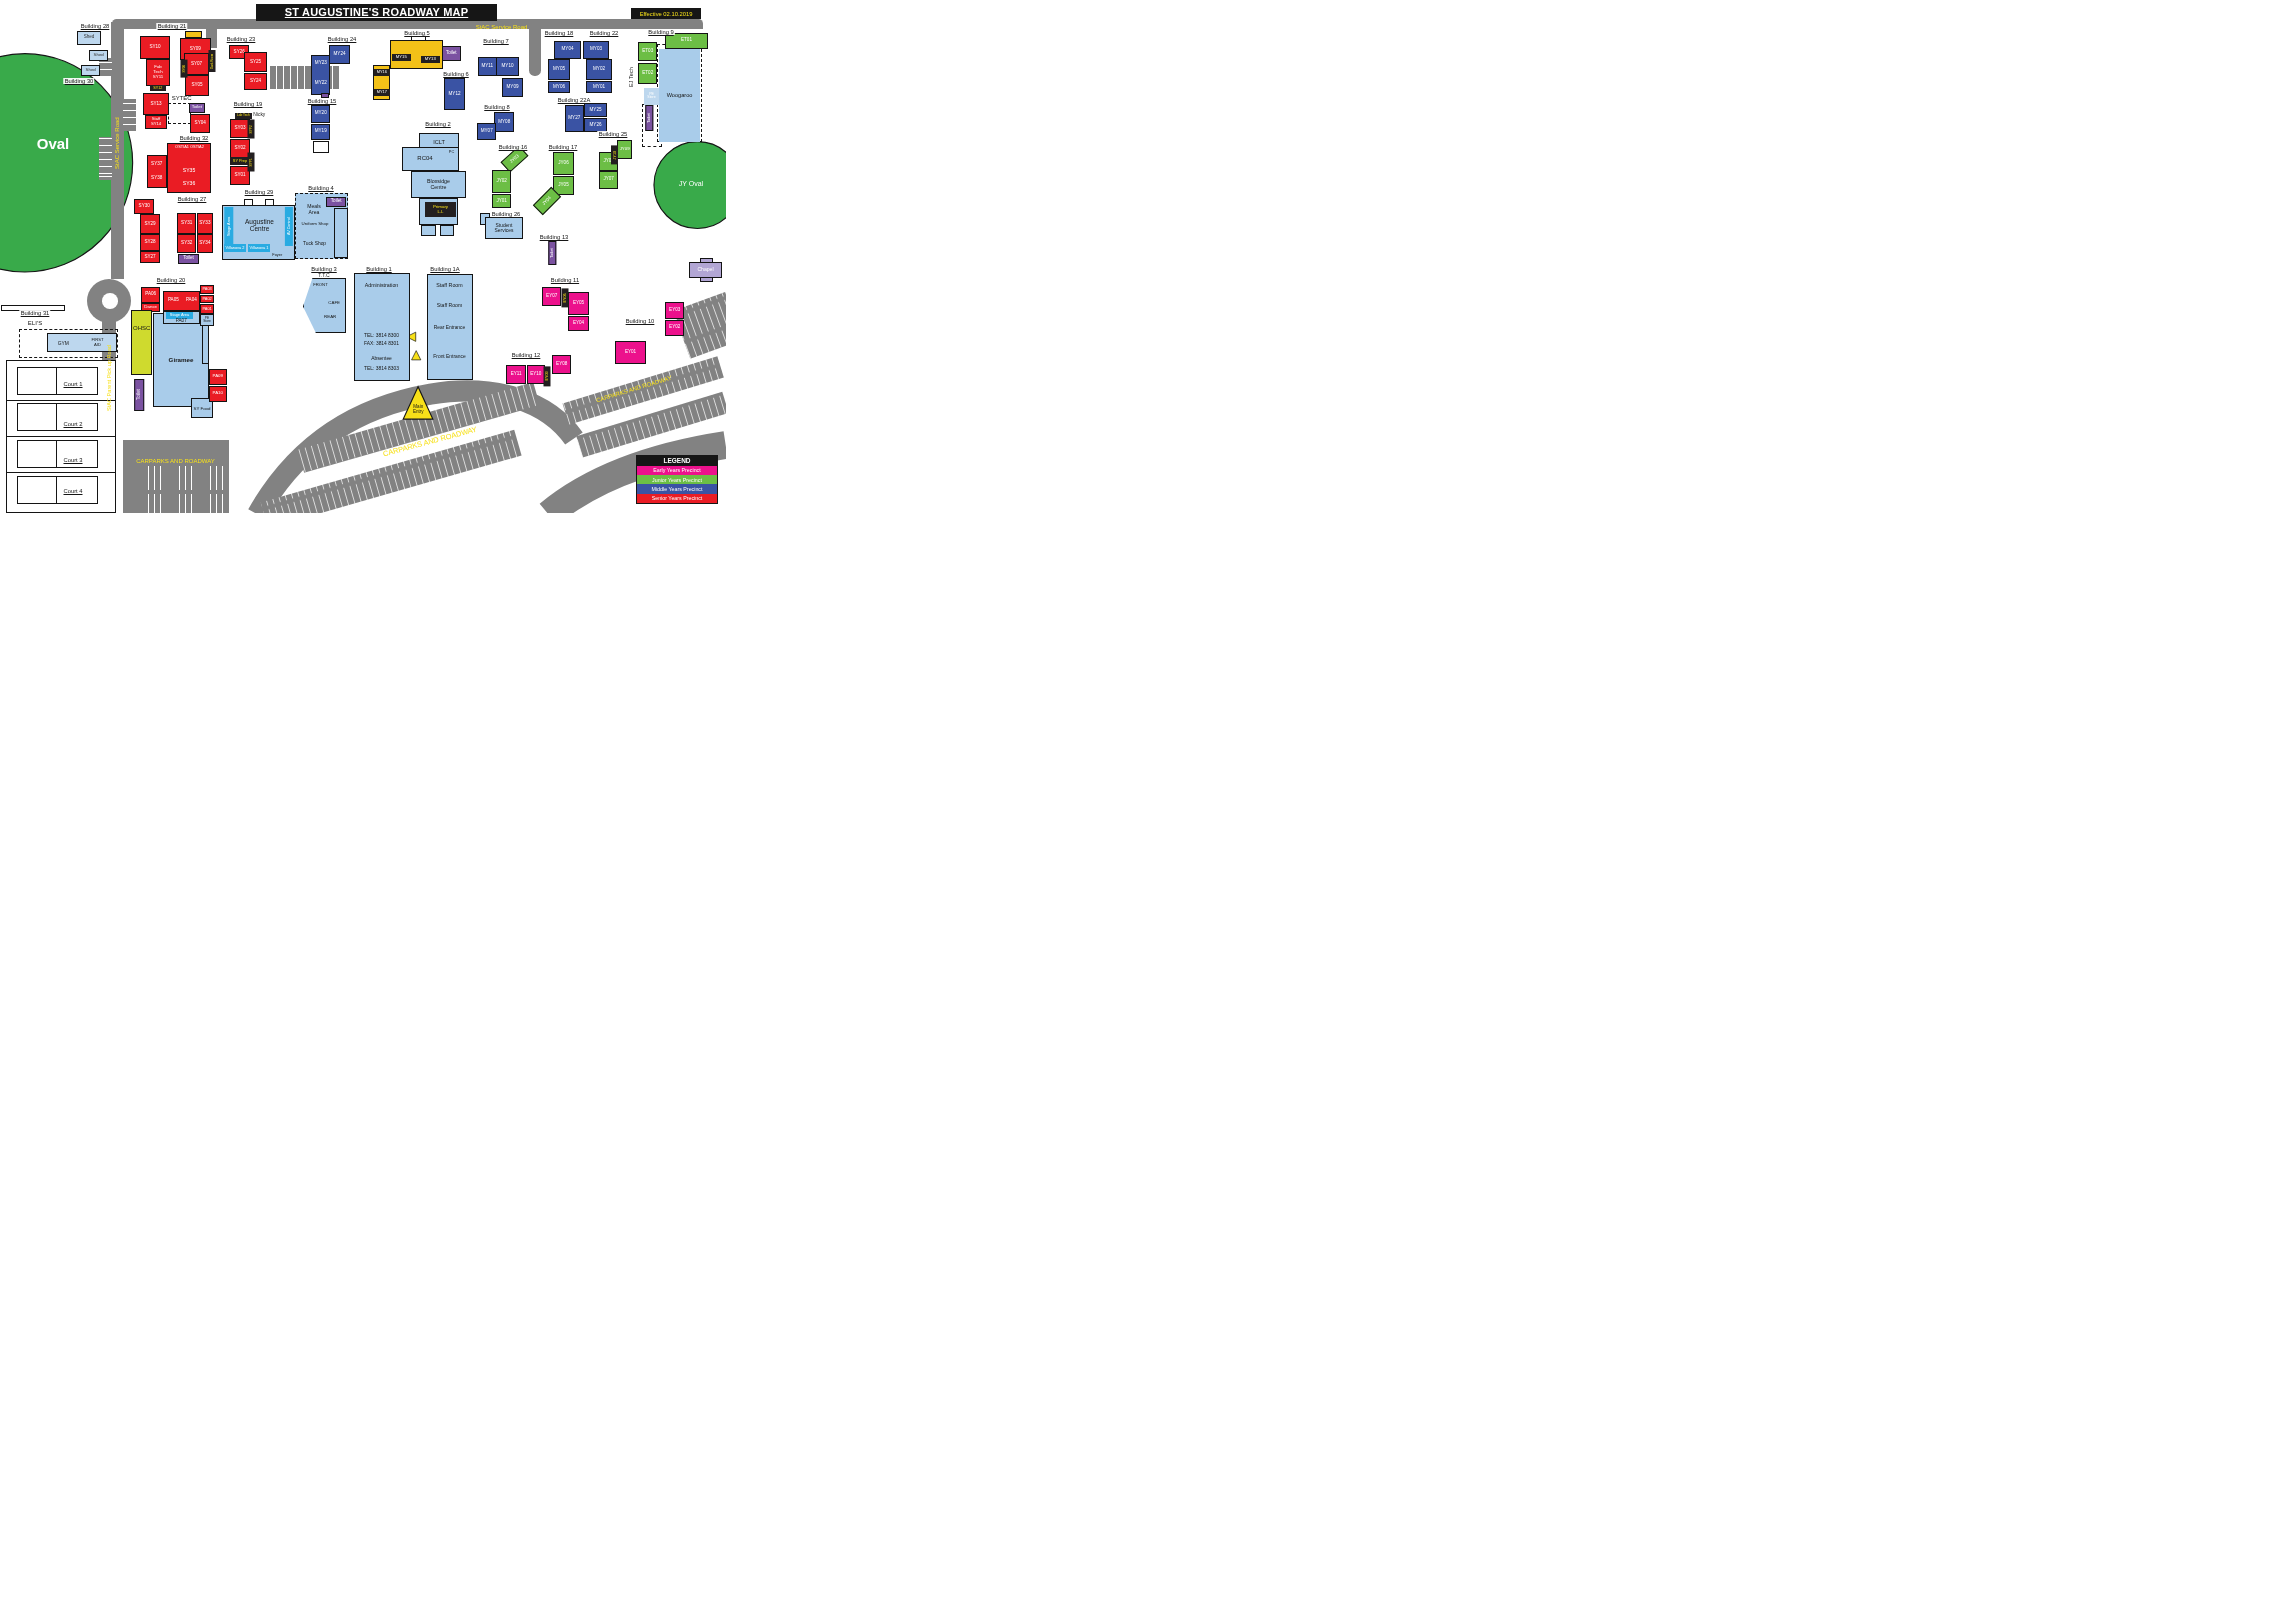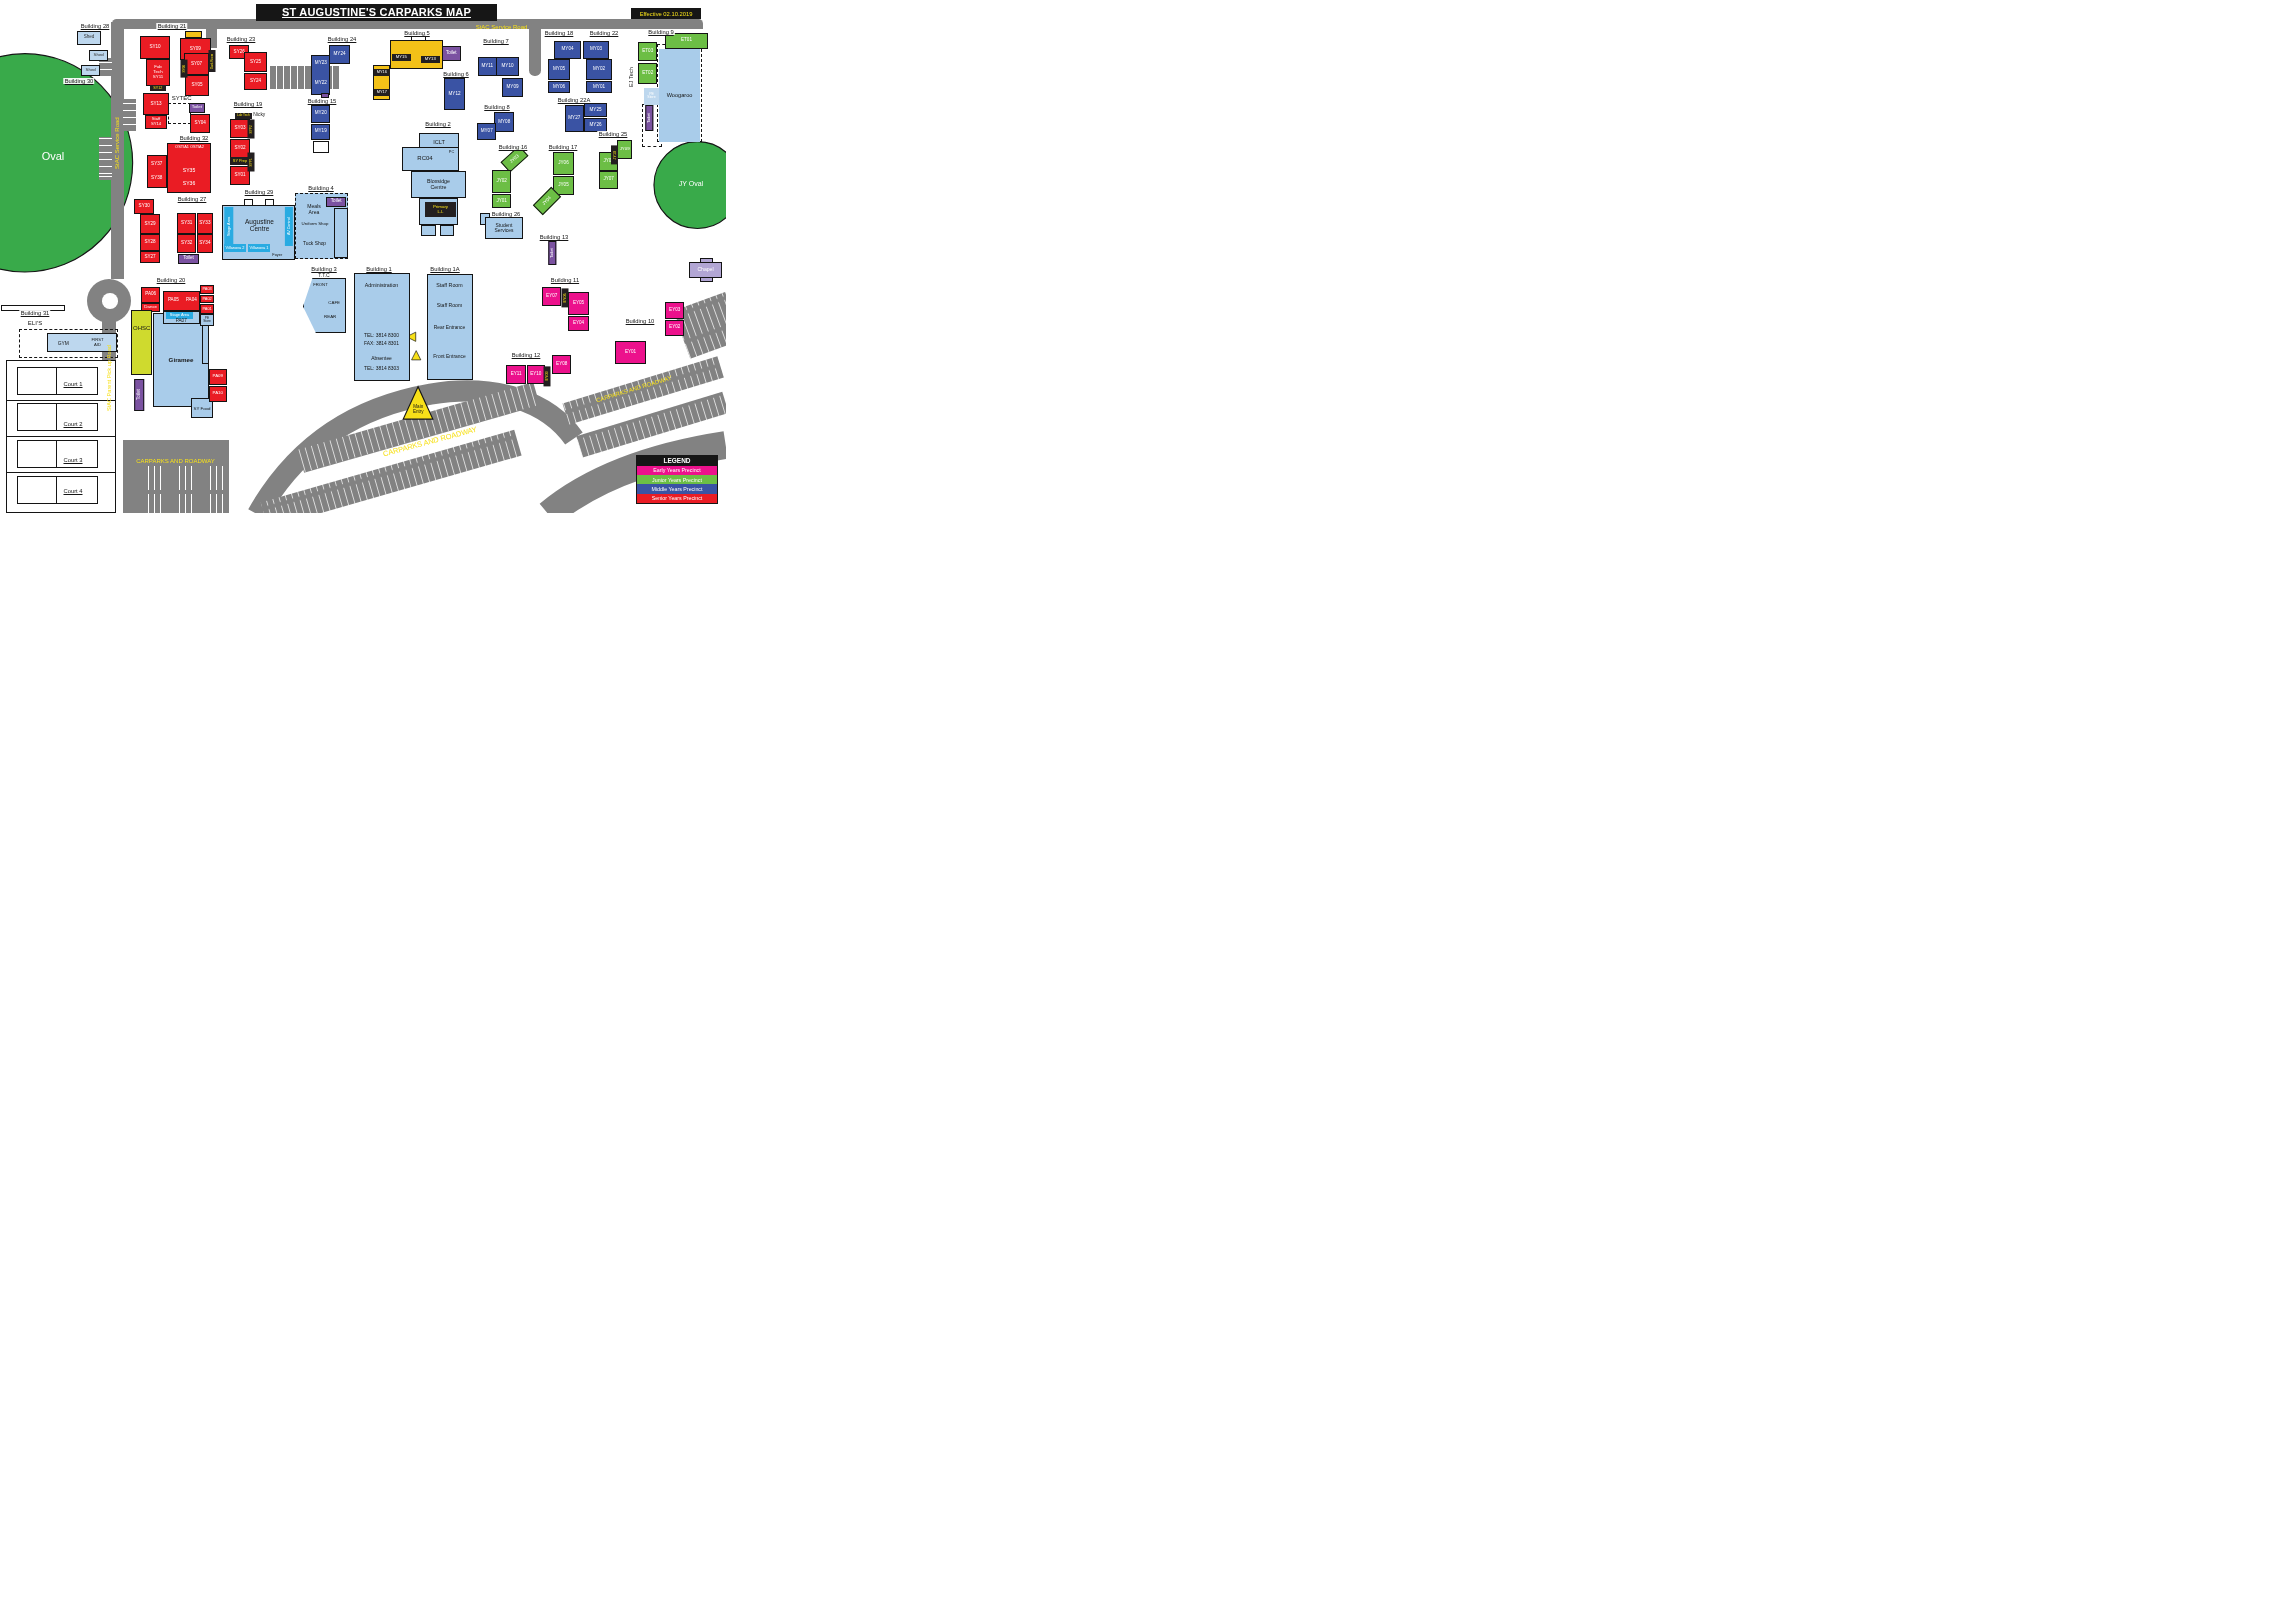--- a/index.html
+++ b/index.html
@@ -66,21 +66,21 @@
   <div style="position:absolute;left:102px;top:293px;width:15.7px;height:15.7px;border-radius:50%;background:#fff;z-index:2;"></div>
   <div class="road" style="left:102px;top:318px;width:14px;height:195px;"></div>
   <div class="road" style="left:270px;top:66px;width:69px;height:23px;background:repeating-linear-gradient(90deg,#828282 0 6px,#ffffff 6px 7px);"></div>
   <div class="road" style="left:99px;top:58px;width:13px;height:17.6px;background:repeating-linear-gradient(0deg,#828282 0 2.8px,#ffffff 2.8px 3.5px);"></div>
   <div class="road" style="left:123px;top:99px;width:13px;height:32px;background:repeating-linear-gradient(0deg,#828282 0 2.8px,#ffffff 2.8px 3.5px);"></div>
   <div class="road" style="left:99px;top:137px;width:13px;height:43px;background:repeating-linear-gradient(0deg,#828282 0 2.8px,#ffffff 2.8px 3.5px);"></div>
   <div class="road" style="left:123px;top:440px;width:106px;height:73px;"></div>
   <div class="road" style="left:130px;top:466px;width:93px;height:24px;background:repeating-linear-gradient(90deg,#828282 0 5.6px,#ffffff 5.6px 6.2px);"></div>
   <div class="road" style="left:130px;top:494px;width:93px;height:19px;background:repeating-linear-gradient(90deg,#828282 0 5.6px,#ffffff 5.6px 6.2px);"></div>
 
-  <div id="titlebar">ST AUGUSTINE'S CARPARKS MAP</div>
+  <div id="titlebar">ST AUGUSTINE'S ROADWAY MAP</div>
   <div id="effective">Effective 02.10.2019</div>
 
   <div id="legend">
     <div class="hdr">LEGEND</div>
   <div class="row" style="background: rgb(236, 17, 140);">Early Years Precinct</div>
       <div class="row" style="background: rgb(108, 190, 69);">Junior Years Precinct</div>
       <div class="row" style="background: rgb(58, 83, 164);">Middle Years Precinct</div>
       <div class="row" style="background: rgb(234, 28, 36);">Senior Years Precinct</div>
     </div>
 
@@ -281,21 +281,21 @@
       <div class="shp vert" style="left: 285px; top: 207px; width: 7.9px; height: 39px; background: rgb(41, 171, 226); border: none; color: rgb(255, 255, 255); font-size: 3.7px;">AV Control</div>
       <div class="shp" style="left: 234px; top: 216px; width: 51px; height: 18.5px; background: transparent; border: none; color: rgb(22, 22, 22); font-size: 6.5px;">Augustine
 Centre</div>
       <div class="shp" style="left: 224px; top: 244px; width: 22px; height: 7.9px; background: rgb(41, 171, 226); border: none; color: rgb(255, 255, 255); font-size: 3.9px;">Villanova 2</div>
       <div class="shp" style="left: 248px; top: 244px; width: 22px; height: 7.9px; background: rgb(41, 171, 226); border: none; color: rgb(255, 255, 255); font-size: 3.9px;">Villanova 1</div>
       <div class="shp" style="left: 268px; top: 252px; width: 18.5px; height: 5.6px; background: transparent; border: none; color: rgb(22, 22, 22); font-size: 3.9px;">Foyer</div>
       <div class="shp" style="left: 166px; top: 312px; width: 27px; height: 7px; background: rgb(41, 171, 226); border: none; color: rgb(255, 255, 255); font-size: 3.9px;">Stage Area</div>
       <div class="shp" style="left: 172px; top: 319px; width: 18.5px; height: 5.6px; background: transparent; border: none; color: rgb(22, 22, 22); font-size: 4.6px;">PA07</div>
       <div class="shp" style="left: 169px; top: 95px; width: 25.4px; height: 7px; background: transparent; border: none; color: rgb(22, 22, 22); font-size: 6px;">SYTEC</div>
       <div class="shp" style="left: 251px; top: 112px; width: 16.7px; height: 6px; background: transparent; border: none; color: rgb(22, 22, 22); font-size: 4.9px;">Nicky</div>
-      <div class="shp" style="left: 37px; top: 151px; width: 32px; height: 11px; background: transparent; border: none; color: rgb(255, 255, 255); font-size: 11px; font-weight: 400;">Oval</div>
+      <div class="shp" style="left: 37px; top: 139px; width: 32px; height: 11px; background: transparent; border: none; color: rgb(255, 255, 255); font-size: 15px; font-weight: 700;">Oval</div>
       <div class="shp" style="left: 675px; top: 180px; width: 32px; height: 8.3px; background: transparent; border: none; color: rgb(255, 255, 255); font-size: 7px;">JY Oval</div>
       <div class="shp" style="left: 409px; top: 402px; width: 18.5px; height: 15px; background: transparent; border: none; color: rgb(22, 22, 22); font-size: 4.6px;">Main
 Entry</div>
     </div>
   <div id="labels-layer">
       <div class="blab" style="left: 95px; top: 26px;">Building 28</div>
       <div class="blab" style="left: 172px; top: 26px;">Building 21</div>
       <div class="blab" style="left: 241px; top: 39px;">Building 23</div>
       <div class="blab" style="left: 342px; top: 39px;">Building 24</div>
       <div class="blab" style="left: 417px; top: 33px;">Building 5</div>

